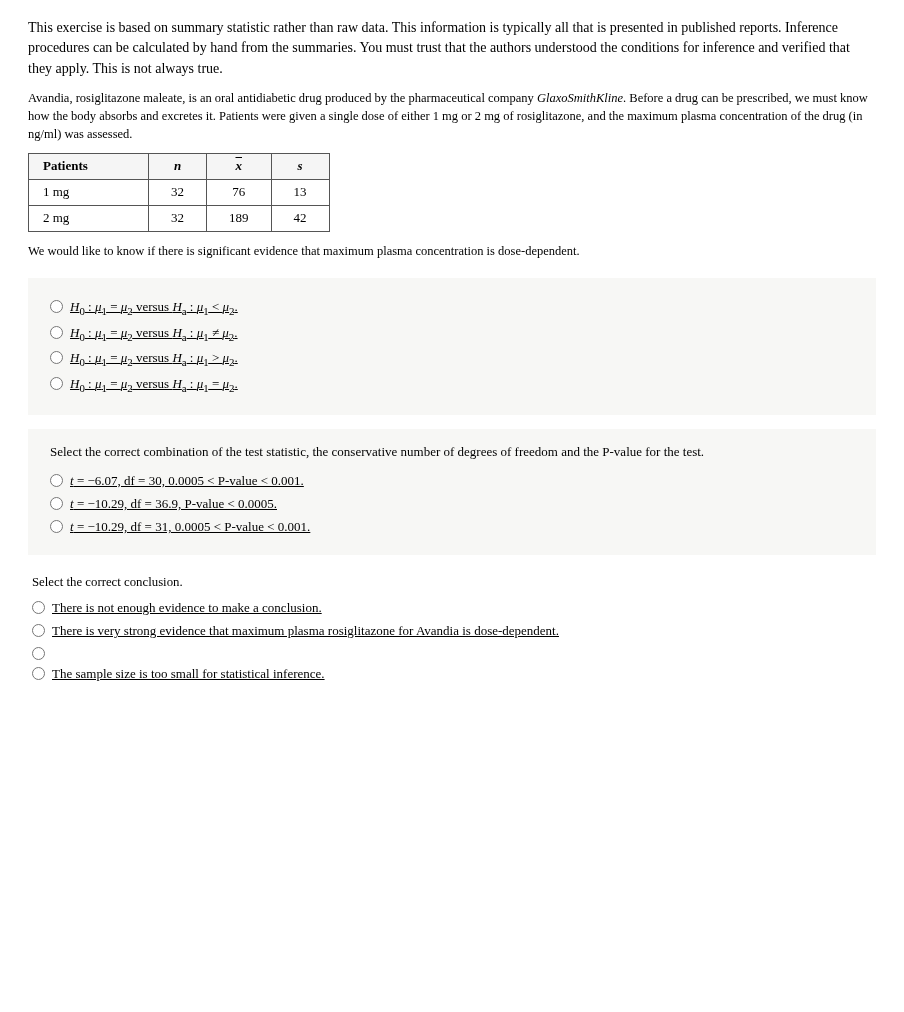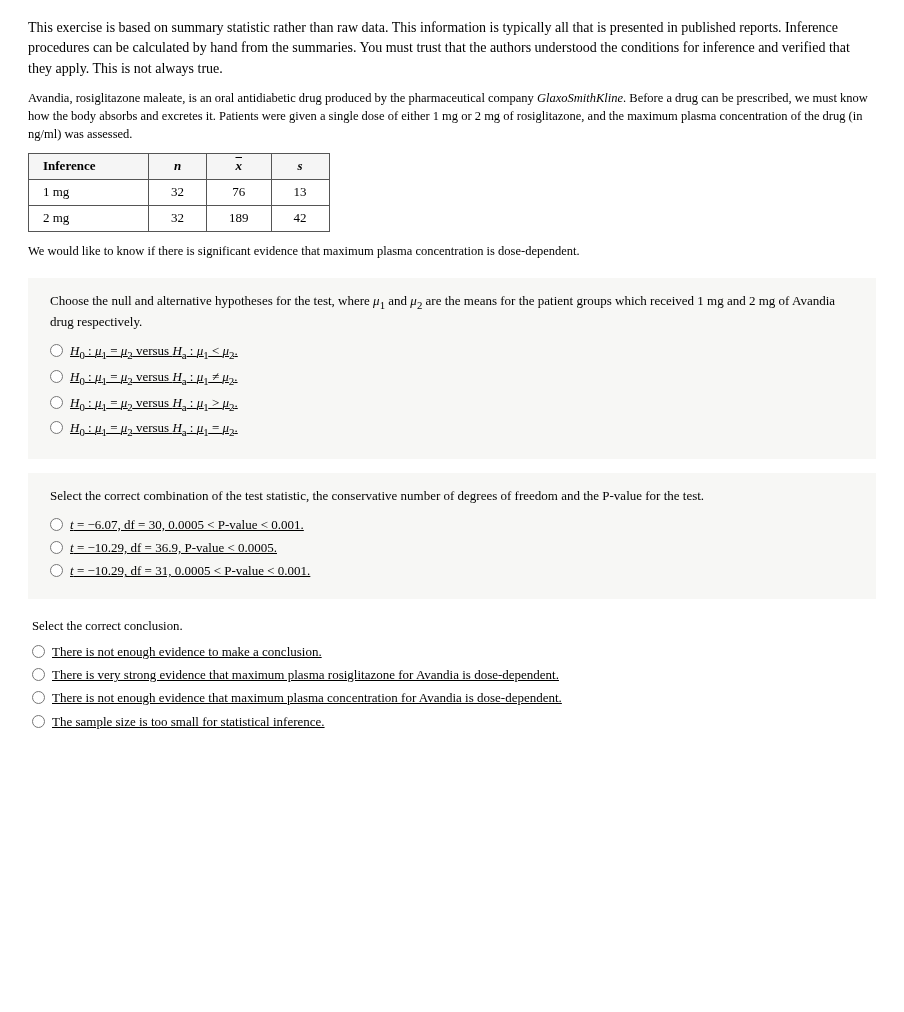--- a/index.html
+++ b/index.html
@@ -94,21 +94,21 @@
 
 <p class="intro-text">This exercise is based on summary statistic rather than raw data. This information is typically all that is presented in published reports. Inference procedures can be calculated by hand from the summaries. You must trust that the authors understood the conditions for inference and verified that they apply. This is not always true.</p>
 
 <p class="drug-text">
   Avandia, rosiglitazone maleate, is an oral antidiabetic drug produced by the pharmaceutical company <em>GlaxoSmithKline</em>. Before a drug can be prescribed, we must know how the body absorbs and excretes it. Patients were given a single dose of either 1 mg or 2 mg of rosiglitazone, and the maximum plasma concentration of the drug (in ng/ml) was assessed.
 </p>
 
 <table class="data-table">
   <thead>
     <tr>
-      <th>Inference</th>
+      <th>Patients</th>
       <th><span class="math">n</span></th>
       <th><span class="x-bar math">x</span></th>
       <th><span class="math">s</span></th>
     </tr>
   </thead>
   <tbody>
     <tr>
       <td>1 mg</td>
       <td>32</td>
       <td>76</td>
@@ -121,23 +121,20 @@
       <td>42</td>
     </tr>
   </tbody>
 </table>
 
 <p class="after-table">
   We would like to know if there is significant evidence that maximum plasma concentration is <span class="dose-dep">dose-dependent</span>.
 </p>
 
 <div class="section-box">
-  <p class="section-title">
-    Choose the null and alternative hypotheses for the test, where <span class="math">μ</span><sub>1</sub> and <span class="math">μ</span><sub>2</sub> are the means for the patient groups which received 1 mg and 2 mg  of Avandia drug respectively.
-  </p>
   <div class="radio-group">
     <div class="radio-item">
       <input type="radio" name="hyp" style="">
       <span class="radio-label"><span class="math">H</span><sub>0</sub> : <span class="math">μ</span><sub>1</sub> = <span class="math">μ</span><sub>2</sub> versus <span class="math">H</span><sub>a</sub> : <span class="math">μ</span><sub>1</sub> &lt; <span class="math">μ</span><sub>2</sub>.</span>
     </div>
     <div class="radio-item">
       <input type="radio" name="hyp" style="">
       <span class="radio-label"><span class="math">H</span><sub>0</sub> : <span class="math">μ</span><sub>1</sub> = <span class="math">μ</span><sub>2</sub> versus <span class="math">H</span><sub>a</sub> : <span class="math">μ</span><sub>1</sub> ≠ <span class="math">μ</span><sub>2</sub>.</span>
     </div>
     <div class="radio-item">
@@ -175,20 +172,19 @@
     <div class="radio-item">
       <input type="radio" name="concl" style="">
       <span class="radio-label">There is not enough evidence to make a conclusion.</span>
     </div>
     <div class="radio-item">
       <input type="radio" name="concl" style="">
       <span class="radio-label">There is very strong evidence that maximum plasma rosiglitazone for Avandia is dose-dependent.</span>
     </div>
     <div class="radio-item">
       <input type="radio" name="concl" style="">
-      <span class="radio-label">There is not enough evidence that maximum plasma concentration for Avandia is dose-dependent.</span>
     </div>
     <div class="radio-item">
       <input type="radio" name="concl" style="">
       <span class="radio-label">The sample size is too small for statistical inference.</span>
     </div>
   </div>
 </div>
 
 </body></html>

